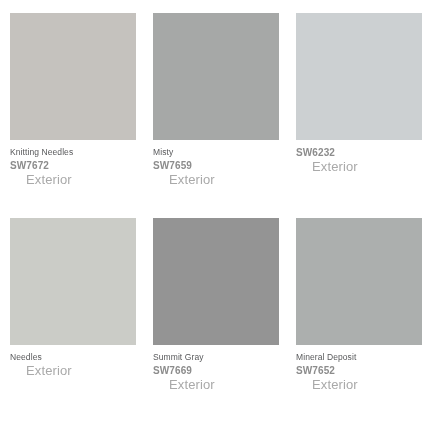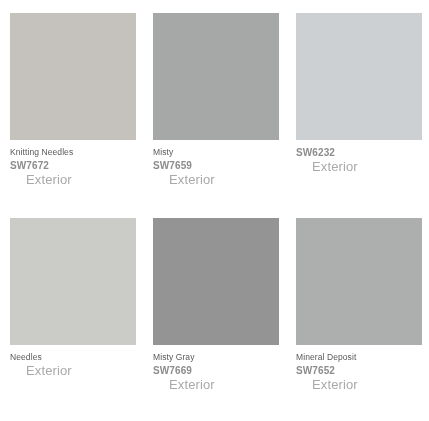--- a/index.html
+++ b/index.html
@@ -100,21 +100,21 @@
     <span class="swatch-chip" style="background-color: rgb(203, 204, 199);"></span>
     <div class="swatch-info">
       <div class="swatch-name">Needles</div>
       <div class="swatch-type">Exterior</div>
     </div>
   </div>
 
   <div class="swatch-cell">
     <span class="swatch-chip" style="background-color: rgb(148, 148, 148);"></span>
     <div class="swatch-info">
-      <div class="swatch-name">Misty Gray</div>
+      <div class="swatch-name">Summit Gray</div>
       <div class="swatch-code">SW7669</div>
       <div class="swatch-type">Exterior</div>
     </div>
   </div>
 
   <div class="swatch-cell">
     <span class="swatch-chip" style="background-color: rgb(172, 175, 174);"></span>
     <div class="swatch-info">
       <div class="swatch-name">Mineral Deposit</div>
       <div class="swatch-code">SW7652</div>

